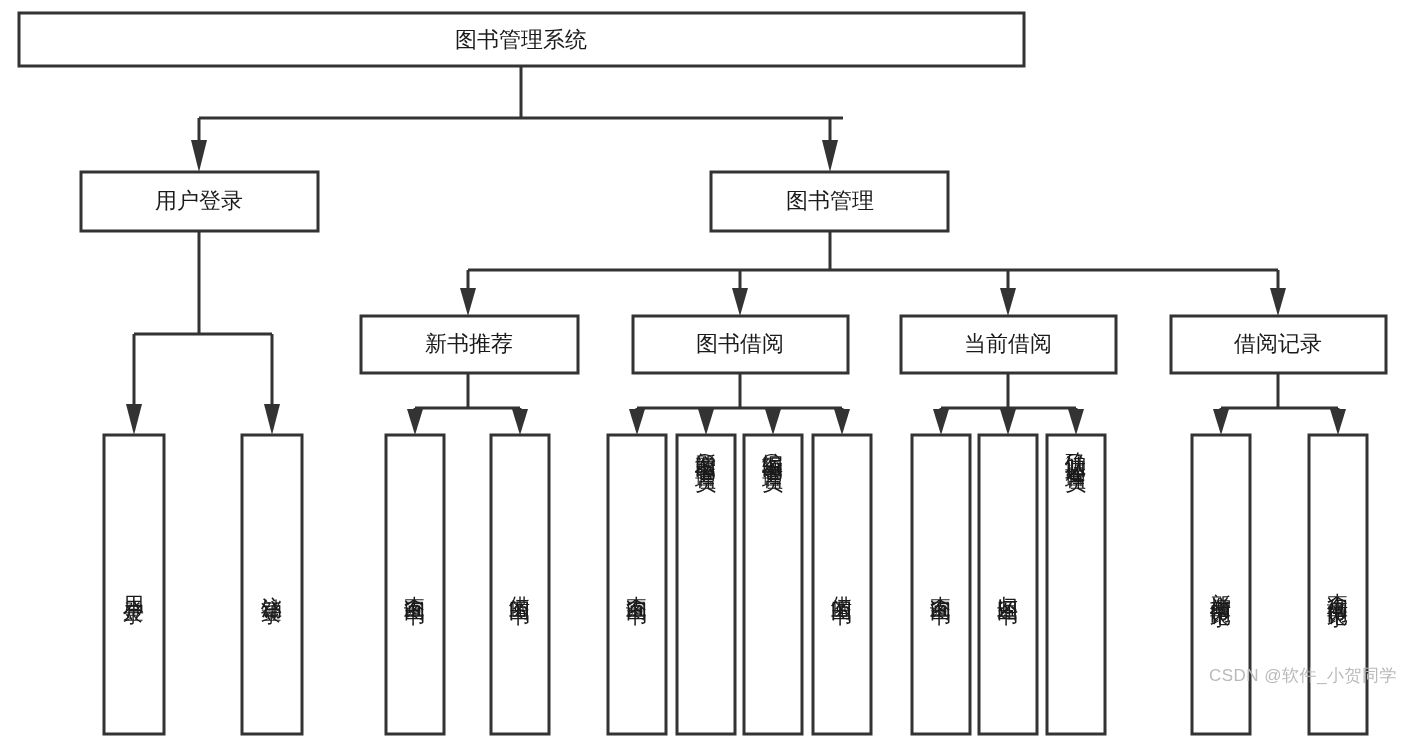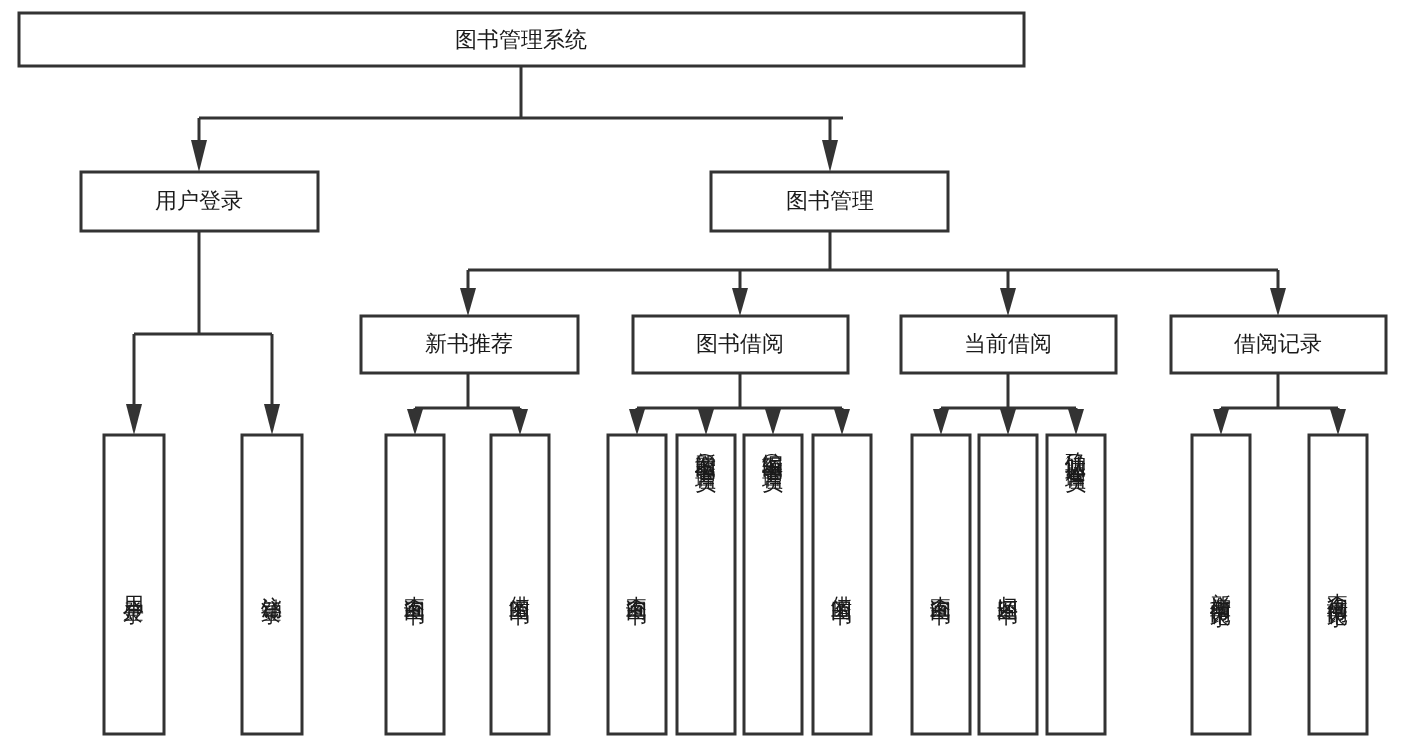--- a/index.html
+++ b/index.html
@@ -273,14 +273,15 @@
     <span class="vlabel">确认归还（管理员）</span>
   </div>
 
   <div class="vlabel-wrap" style="left:1192px; top:435px; width:58px; height:299px;">
     <span class="vlabel">新增借阅记录</span>
   </div>
   <div class="vlabel-wrap" style="left:1309px; top:435px; width:58px; height:299px;">
     <span class="vlabel">查询借阅记录</span>
   </div>
 
+  <div class="watermark">CSDN @软件_小贺同学</div>
 
 </div>
 
 </body></html>

